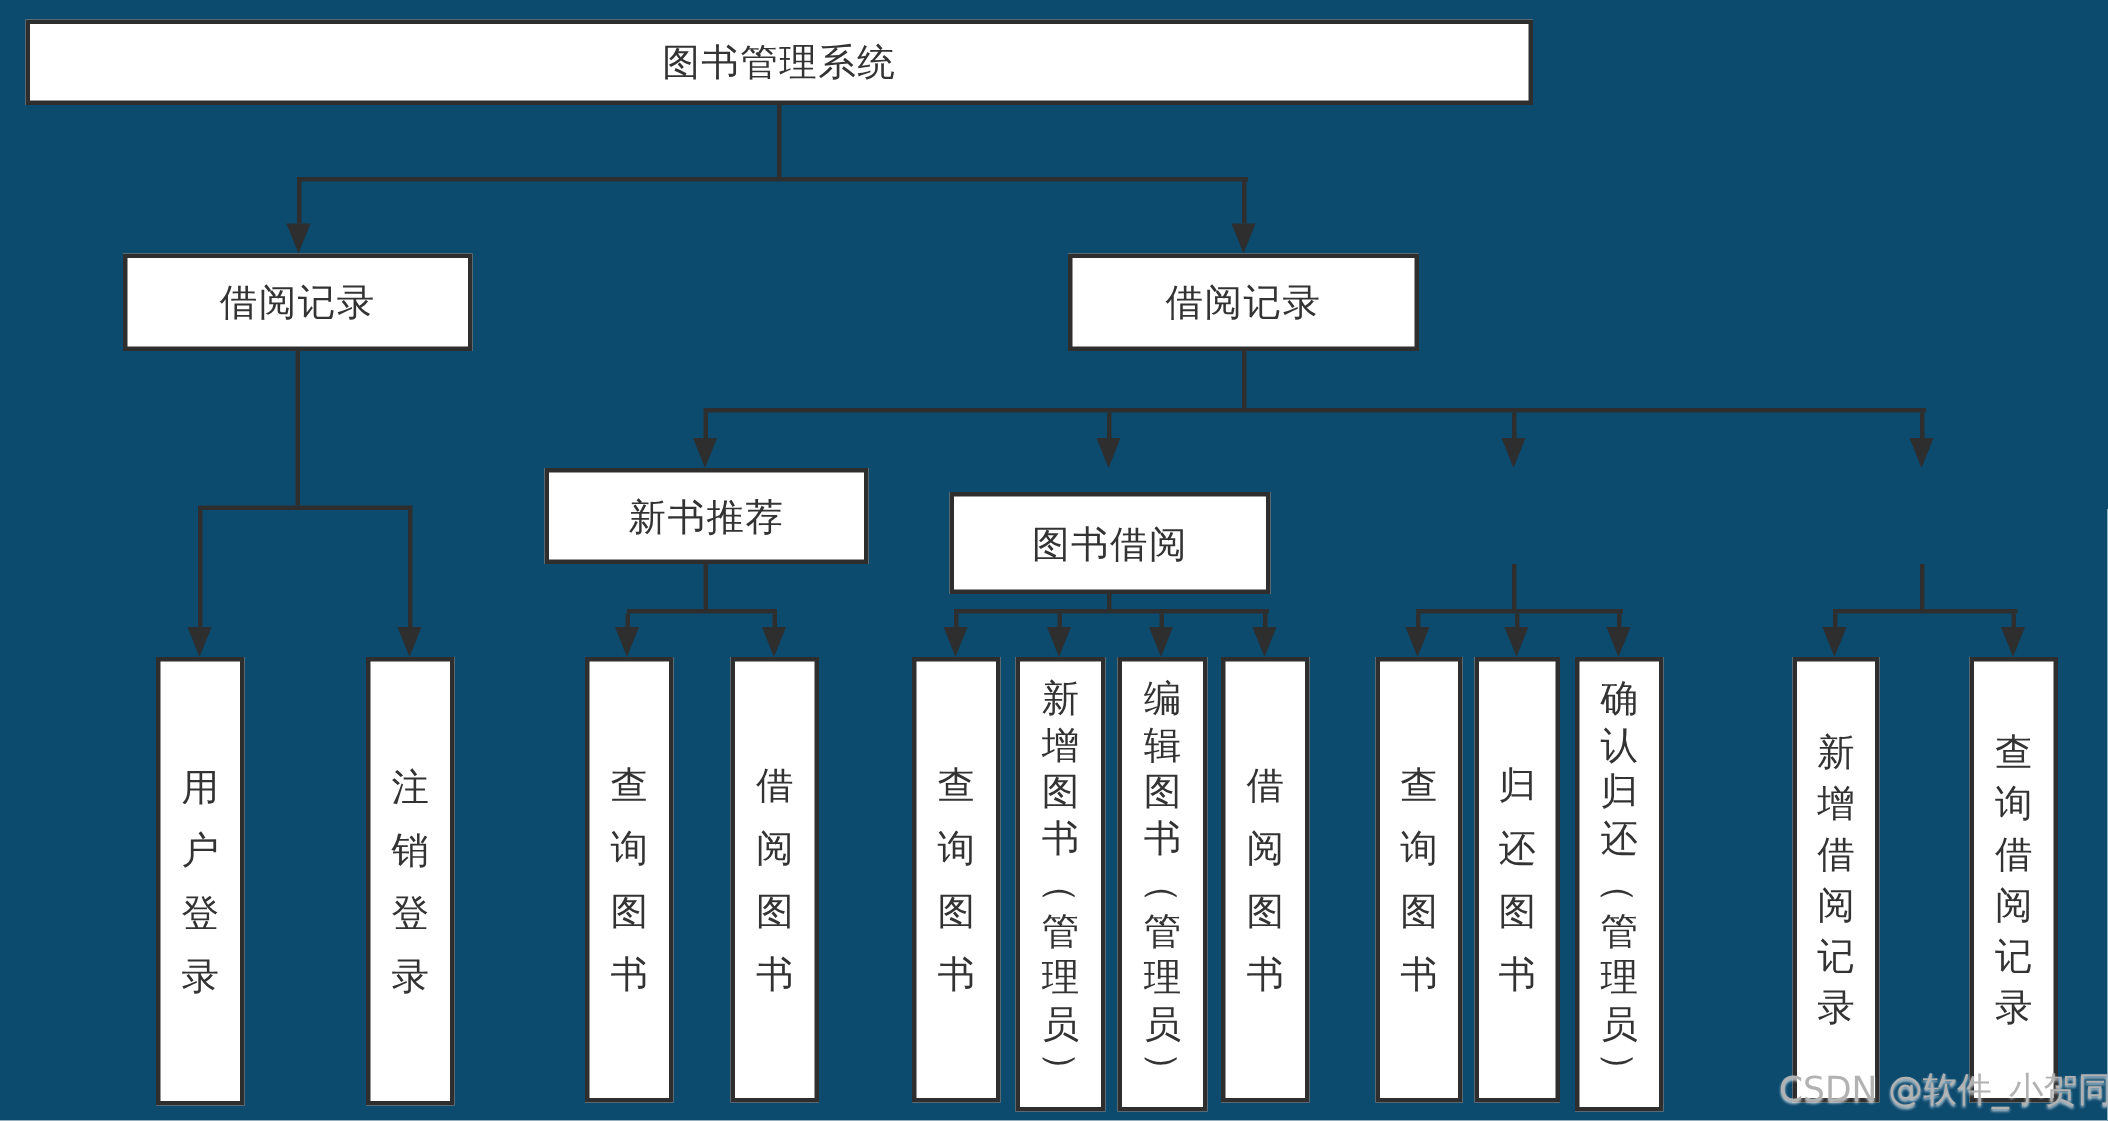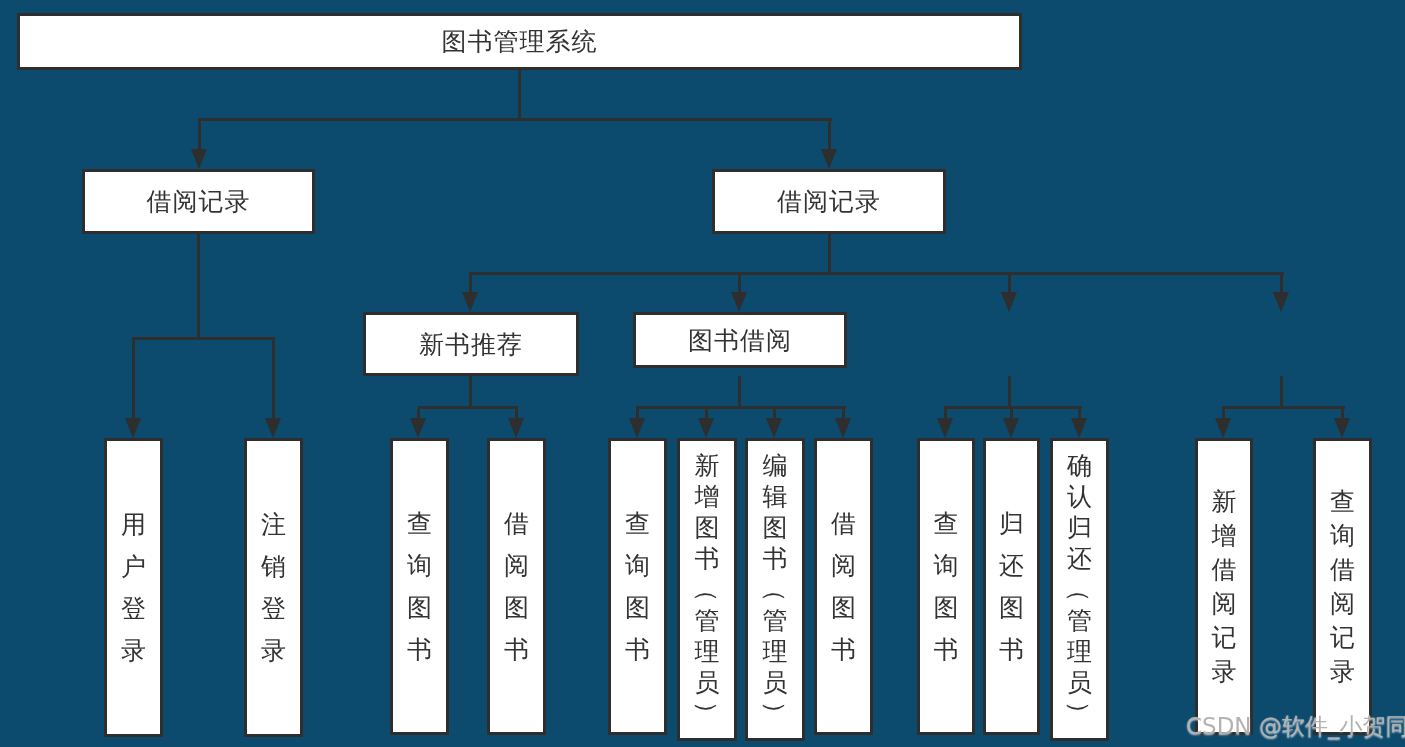--- a/index.html
+++ b/index.html
@@ -111,21 +111,21 @@
   </div>
 
   <div class="box" style="left:712px;top:169px;width:234px;height:65px">
     <span class="label">借阅记录</span>
   </div>
 
   <div class="box" style="left:363px;top:312px;width:216px;height:64px">
     <span class="label">新书推荐</span>
   </div>
 
-  <div class="box" style="left:633px;top:312px;width:214px;height:56px">
+  <div class="box" style="left:633px;top:328px;width:214px;height:68px">
     <span class="label">图书借阅</span>
   </div>
 
 
 
   <div class="box vbox" style="left:104px;top:438px;width:59px;height:299px">
     <span class="label">
         <span class="vchar" style="height: 42px; line-height: 42px;">用</span>
         <span class="vchar" style="height: 42px; line-height: 42px;">户</span>
         <span class="vchar" style="height: 42px; line-height: 42px;">登</span>

